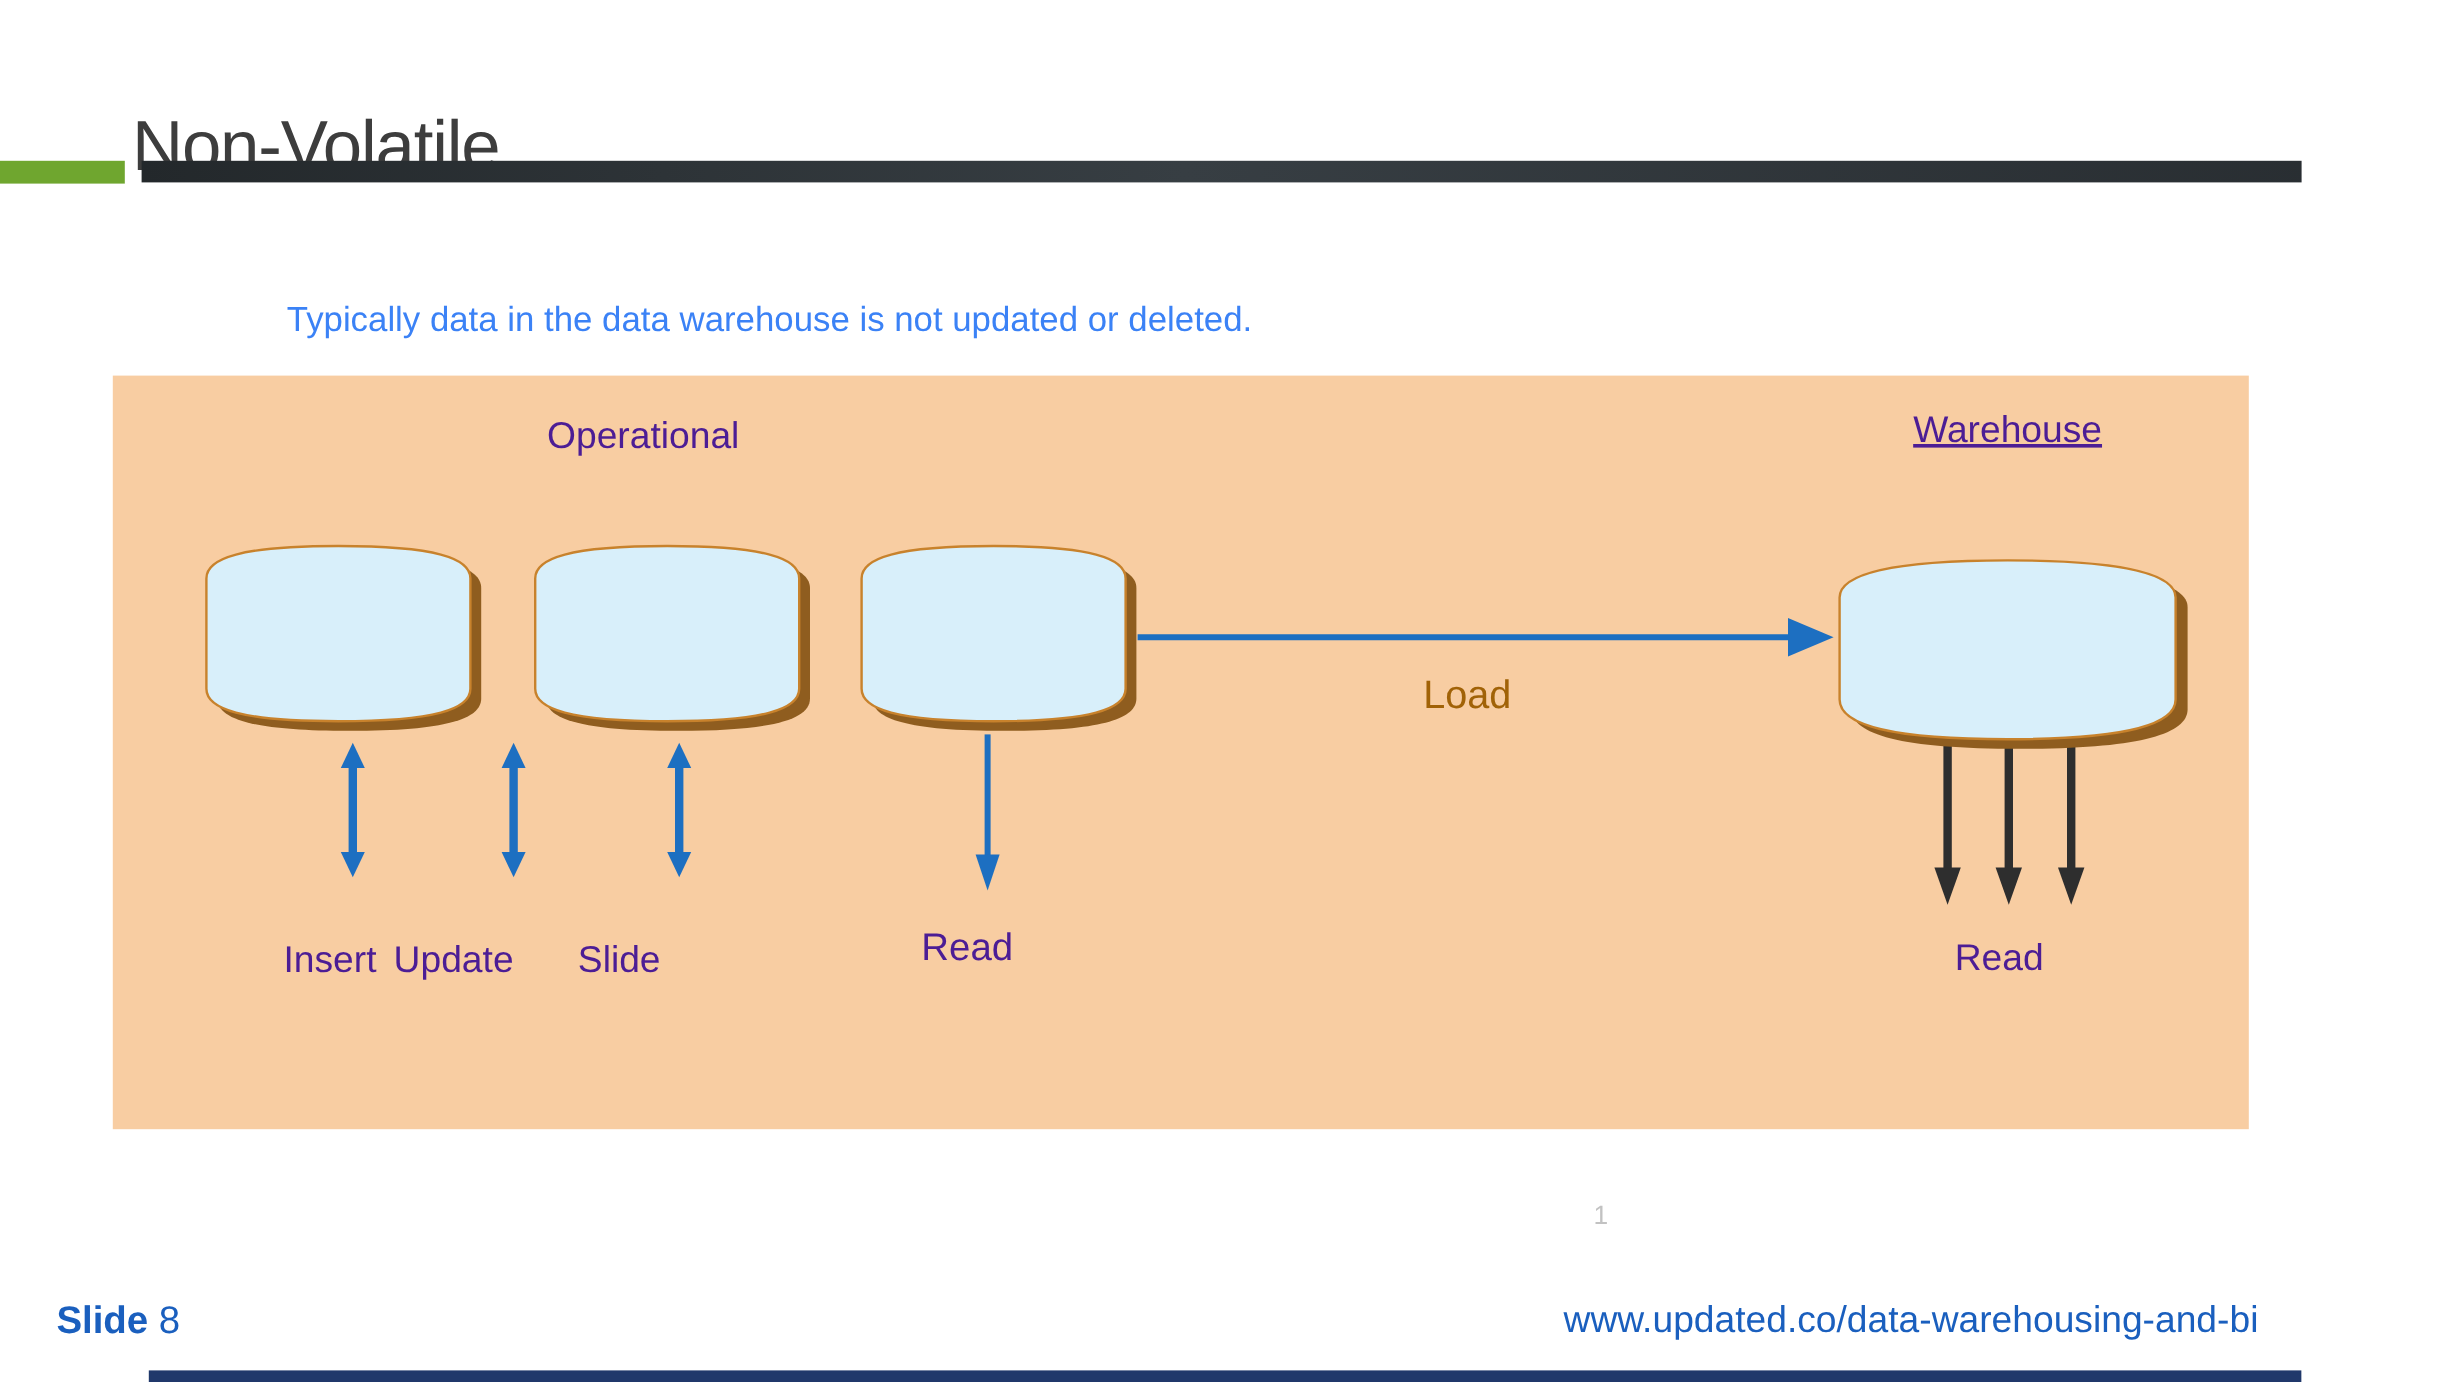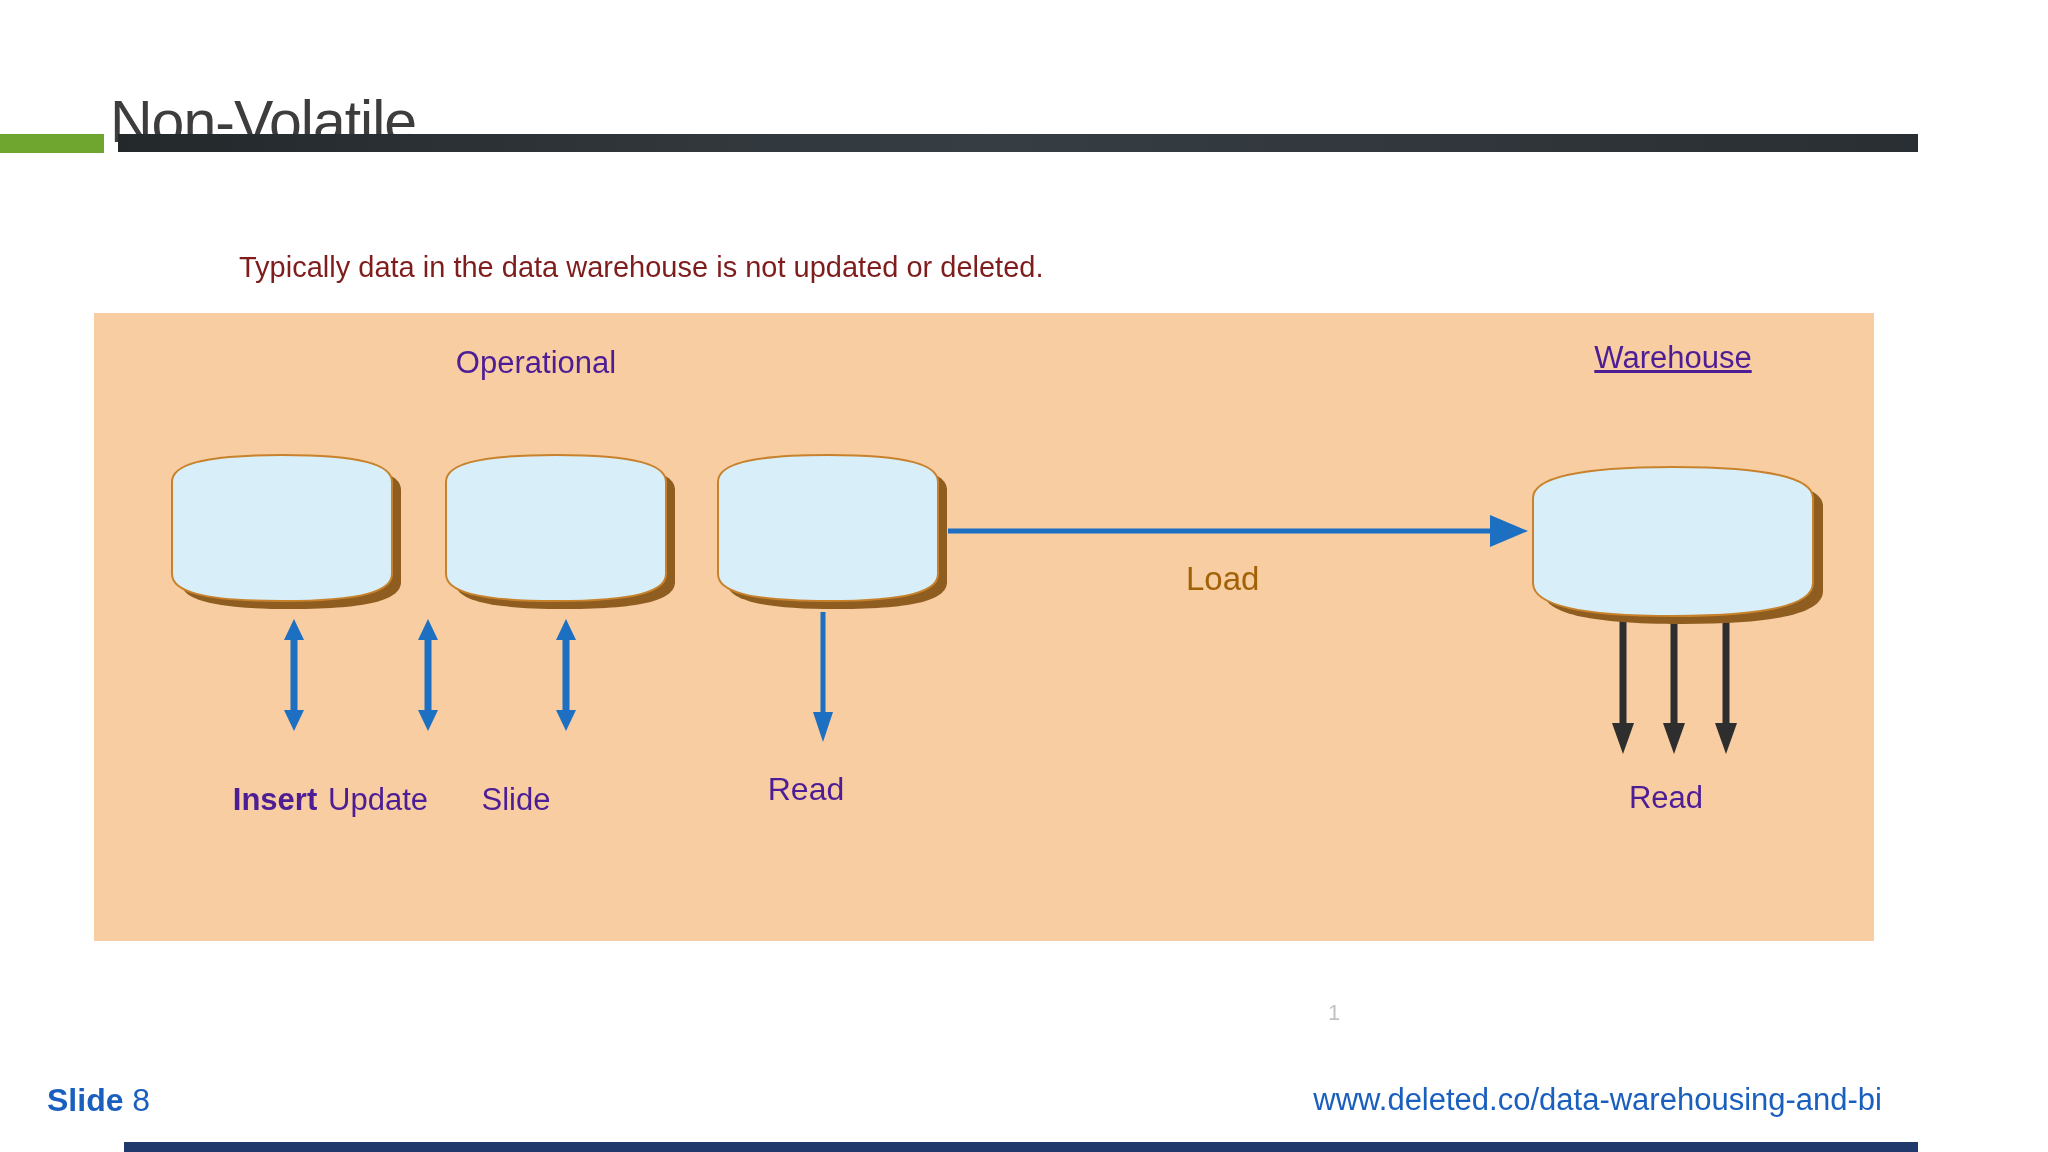--- a/index.html
+++ b/index.html
@@ -7,21 +7,21 @@
     position:relative;width:1918px;height:1152px;overflow:hidden;background:#ffffff;
     font-family:"Liberation Sans","DejaVu Sans",sans-serif;
   }
   .abs{position:absolute;}
   .title{
     left:110px;top:50px;font-size:59px;font-weight:400;color:#3d3d3d;letter-spacing:-1px;line-height:1.1;
   }
   .accent-green{left:0;top:134px;width:104px;height:19px;background:#6FA62F;}
   .accent-dark{left:118px;top:134px;width:1930px;height:18px;
     background:linear-gradient(90deg,#23282b 0%,#373e43 45%,#272c30 100%);}
-  .subtitle{left:239px;top:222px;font-size:29px;color:#7f1d1d;}
+  .subtitle{left:239px;top:222px;font-size:29px;color:#3b82f6;}
   .panel{left:94px;top:313px;width:1780px;height:628px;background:#F8CDA2;}
   .dlabel{font-size:31px;color:#4c1d95;white-space:nowrap;}
   .centered{transform:translateX(-50%);}
   .load-label{left:1186px;top:560px;font-size:33px;color:#a16207;}
   .watermark{left:1328px;top:1000px;font-size:22px;color:#9a9a9a;opacity:.6;}
   .footer-left{left:30px;top:1082px;font-size:32px;color:#1A5FBE;white-space:nowrap;margin-left:17px;}
   .footer-left .b{font-weight:bold;}
   .footer-url{right:36px;top:1082px;font-size:31px;color:#1A5FBE;white-space:nowrap;}
   .bottom-bar{left:124px;right:0;bottom:0;height:10px;background:#20386B;}
   svg{display:block;overflow:visible;}
@@ -70,21 +70,21 @@
     <line x1="15" y1="17" x2="15" y2="95" stroke-width="7" stroke="#1D6FC1"></line>
     <polygon points="15,0 5,21 25,21" fill="#1D6FC1"></polygon>
     <polygon points="15,112 5,91 25,91" fill="#1D6FC1"></polygon>
   </svg>
   <svg class="abs" style="left:551px;top:619px;" width="30" height="112" viewBox="0 0 30 112">
     <line x1="15" y1="17" x2="15" y2="95" stroke-width="7" stroke="#1D6FC1"></line>
     <polygon points="15,0 5,21 25,21" fill="#1D6FC1"></polygon>
     <polygon points="15,112 5,91 25,91" fill="#1D6FC1"></polygon>
   </svg>
 
-  <span class="abs dlabel centered" style="left:275px;top:782px;font-weight:bold;">Insert</span>
+  <span class="abs dlabel centered" style="left:275px;top:782px;">Insert</span>
   <span class="abs dlabel centered" style="left:378px;top:782px;">Update</span>
   <span class="abs dlabel centered" style="left:516px;top:782px;">Slide</span>
 
   <svg class="abs" style="left:810px;top:612px;" width="26" height="130" viewBox="0 0 26 130">
     <line x1="13" y1="0" x2="13" y2="102" stroke-width="5" stroke="#1D6FC1"></line>
     <polygon points="13,130 3,100 23,100" fill="#1D6FC1"></polygon>
   </svg>
   <span class="abs dlabel centered" style="left:806px;top:771px;font-size:32px;">Read</span>
 
   <svg class="abs" style="left:1608px;top:616px;" width="30" height="138" viewBox="0 0 30 138">
@@ -106,17 +106,17 @@
   </svg>
 
   <span class="abs dlabel centered" style="left:1666px;top:780px;">Read</span>
 
   <span class="abs watermark">1</span>
 
   <div class="abs footer-left">
     <span class="b">Slide</span>
     <span>8</span>
   </div>
-  <div class="abs footer-url">www.deleted.co/data-warehousing-and-bi</div>
+  <div class="abs footer-url">www.updated.co/data-warehousing-and-bi</div>
 
   <div class="abs bottom-bar"></div>
 
 </div>
 
 </body></html>

